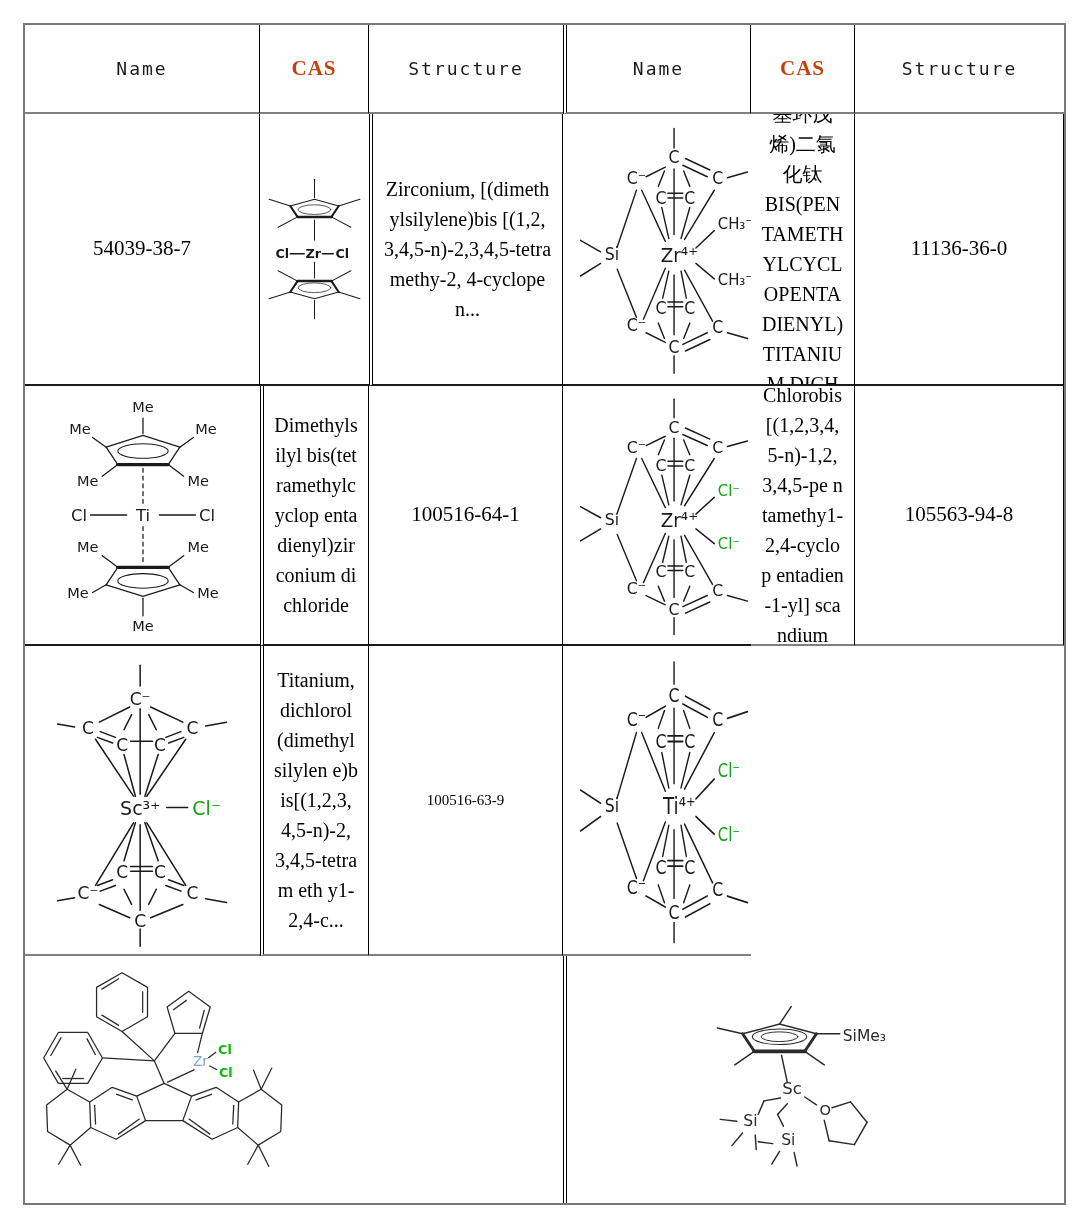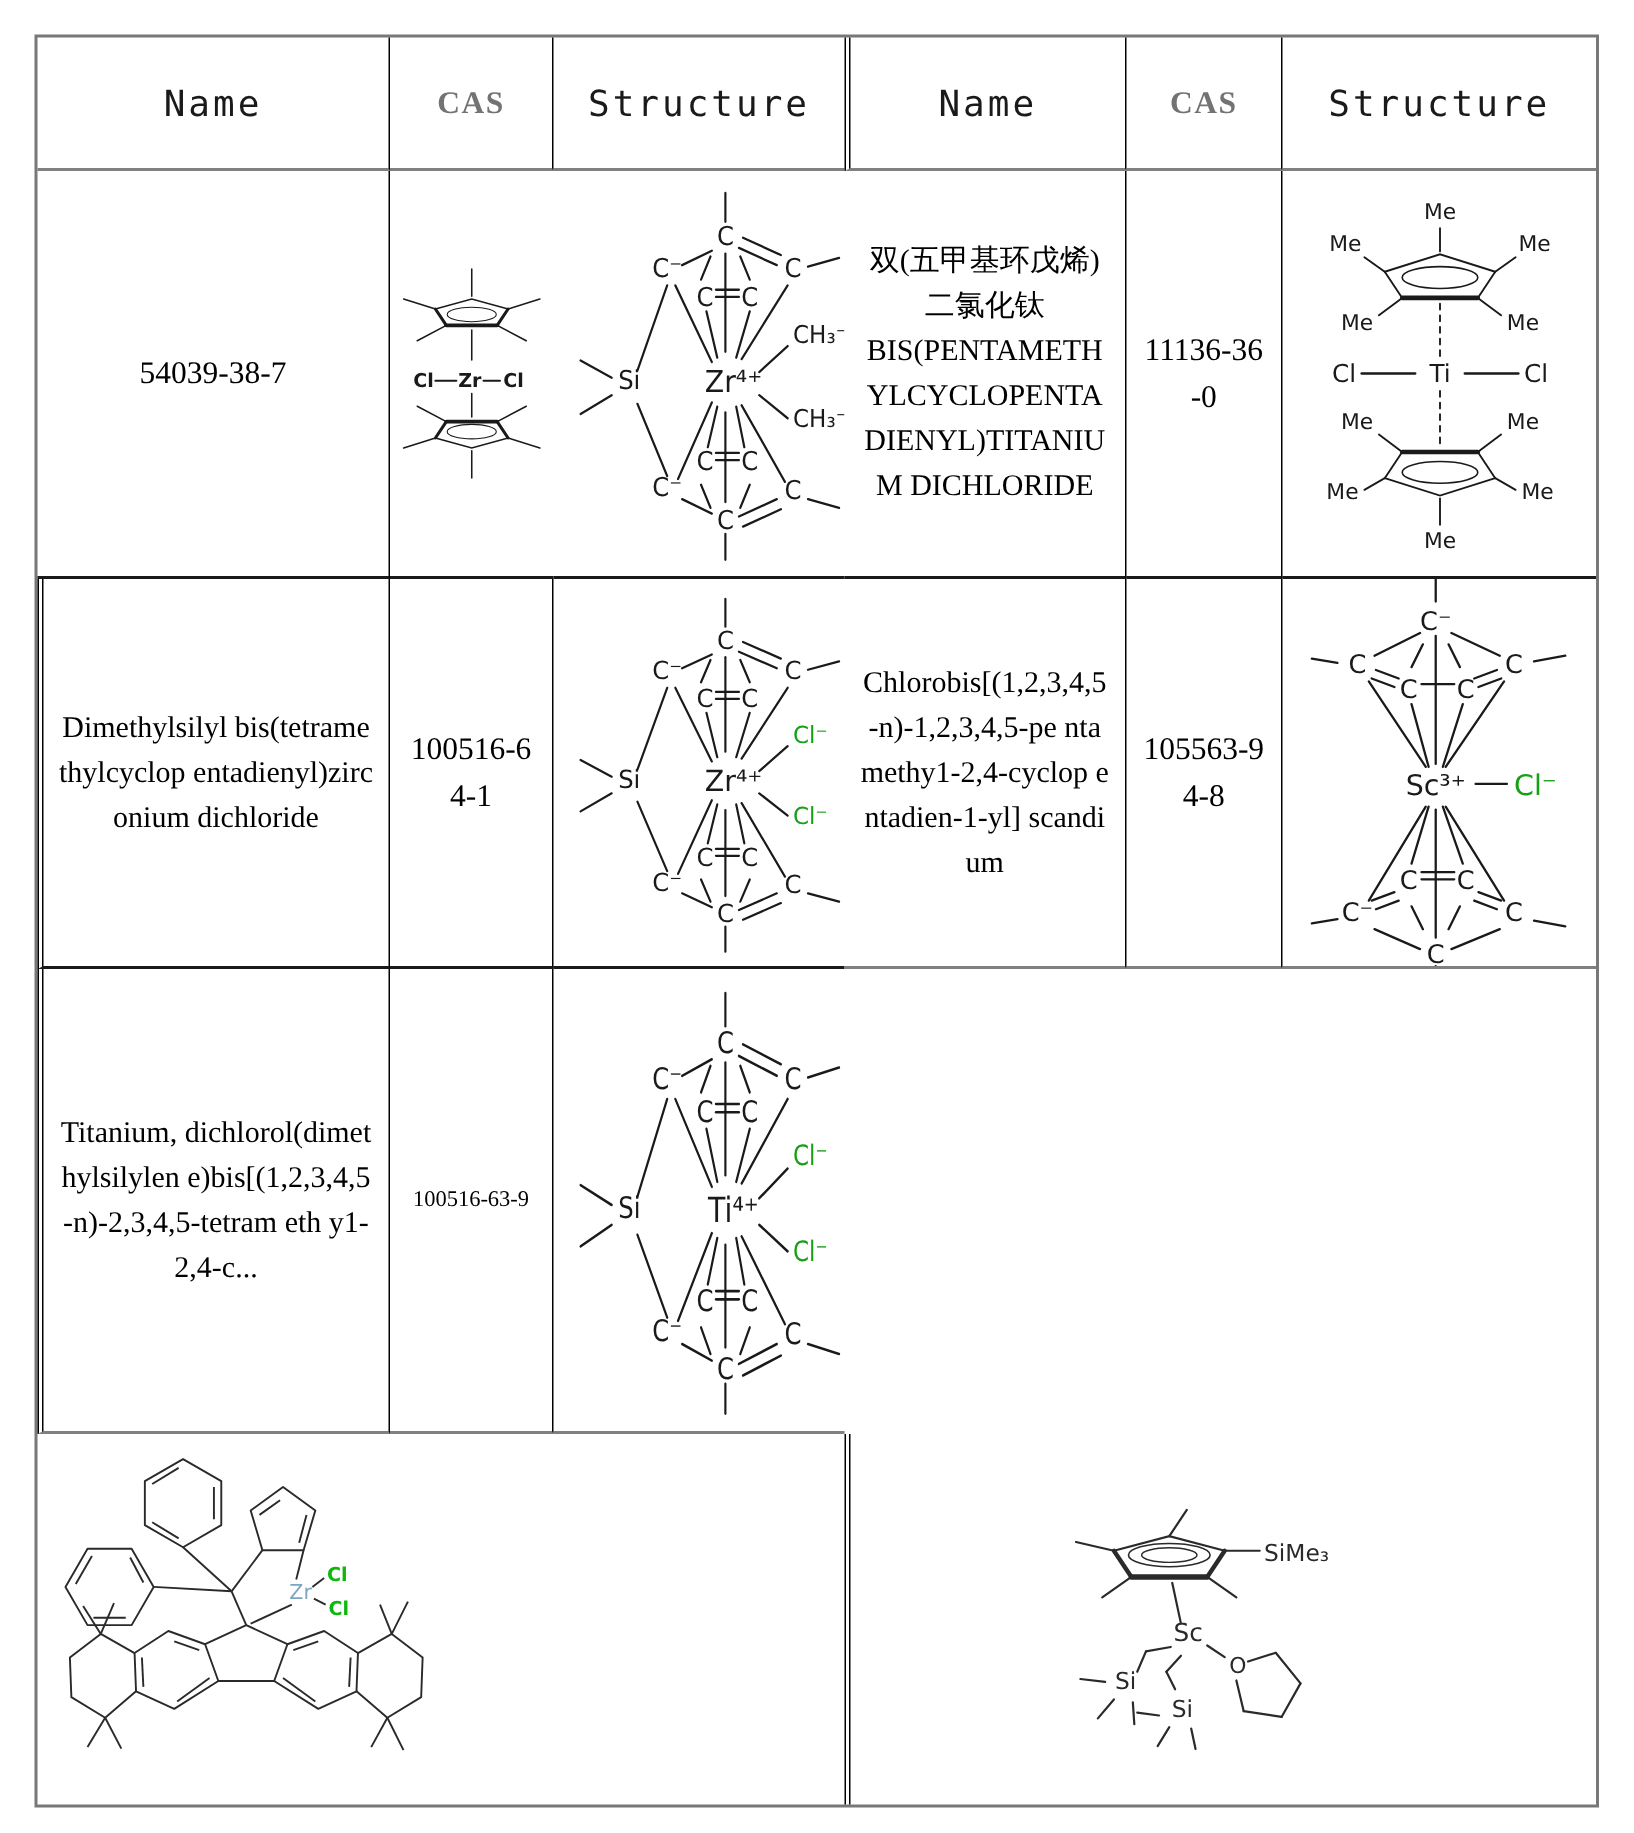--- a/index.html
+++ b/index.html
@@ -14,22 +14,22 @@
   .c{
     box-sizing:border-box;border-right:1.5px solid #000;border-bottom:2px solid #1a1a1a;
     display:flex;align-items:center;justify-content:center;overflow:hidden;
   }
   .gb{border-bottom:2px solid #808080;}   
   .nr{border-right:none;}                  
   .nb{border-bottom:none;}                 
   .dl{border-left:4px double #000;}        
   .span3l{grid-column:1/4;justify-content:flex-start;padding-left:2px;}
   .span3r{grid-column:4/7;}
-  .hmono{font-family:"DejaVu Sans Mono","Liberation Mono",monospace;font-size:24px;letter-spacing:2px;color:#1a1a1a;}
-  .hcas{font-family:"Liberation Serif",serif;font-weight:bold;font-size:21px;letter-spacing:1px;color:#737373;}
+  .hmono{font-family:"DejaVu Sans Mono","Liberation Mono",monospace;font-size:18px;letter-spacing:2px;color:#1a1a1a;}
+  .hcas{font-family:"Liberation Serif",serif;font-weight:bold;font-size:21px;letter-spacing:1px;color:#c2410c;}
   .name{font-family:"Liberation Serif",serif;font-size:20px;line-height:1.5;color:#000;text-align:center;
         padding:0 10px;word-break:break-all;}
   .name div{word-break:break-all;}
   .cas{font-family:"Liberation Serif",serif;font-size:21px;line-height:1.5;color:#000;text-align:center;
        word-break:break-all;padding:0 10px;}
   .cas-sm{font-size:15px;padding:0 14px;}
   svg{display:block;}
   svg text{stroke:none;}
 </style>
 </head>
@@ -89,20 +89,23 @@
         <line x1="90" y1="220" x2="90" y2="250"></line>
       </g>
       <g font-family="'DejaVu Sans',sans-serif" font-size="21" font-weight="bold" fill="#1a1a1a" text-anchor="middle">
         <text x="37" y="150">Cl</text>
         <text x="88" y="150">Zr</text>
         <text x="136" y="150">Cl</text>
       </g>
     </svg>
   </div>
 
+  <div class="c dl">
+    <div class="name">Zirconium, [(dimethylsilylene)bis [(1,2,3,4,5-n)-2,3,4,5-tetramethy-2, 4-cyclopen...</div>
+  </div>
   <div class="c nr">
 
     <svg width="208" height="260" viewBox="0 0 215 270" preserveAspectRatio="none">
       <g stroke="#1a1a1a" stroke-width="1.6" fill="none" stroke-linecap="round">
         <line x1="127" y1="10" x2="127" y2="30"></line>
         <line x1="137" y1="48" x2="165" y2="60"></line>
           <line x1="140" y1="41" x2="168" y2="53"></line>
         <line x1="188" y1="61" x2="211" y2="55"></line>
         <line x1="117" y1="50" x2="95" y2="60"></line>
         <line x1="120" y1="77" x2="137" y2="77"></line>

